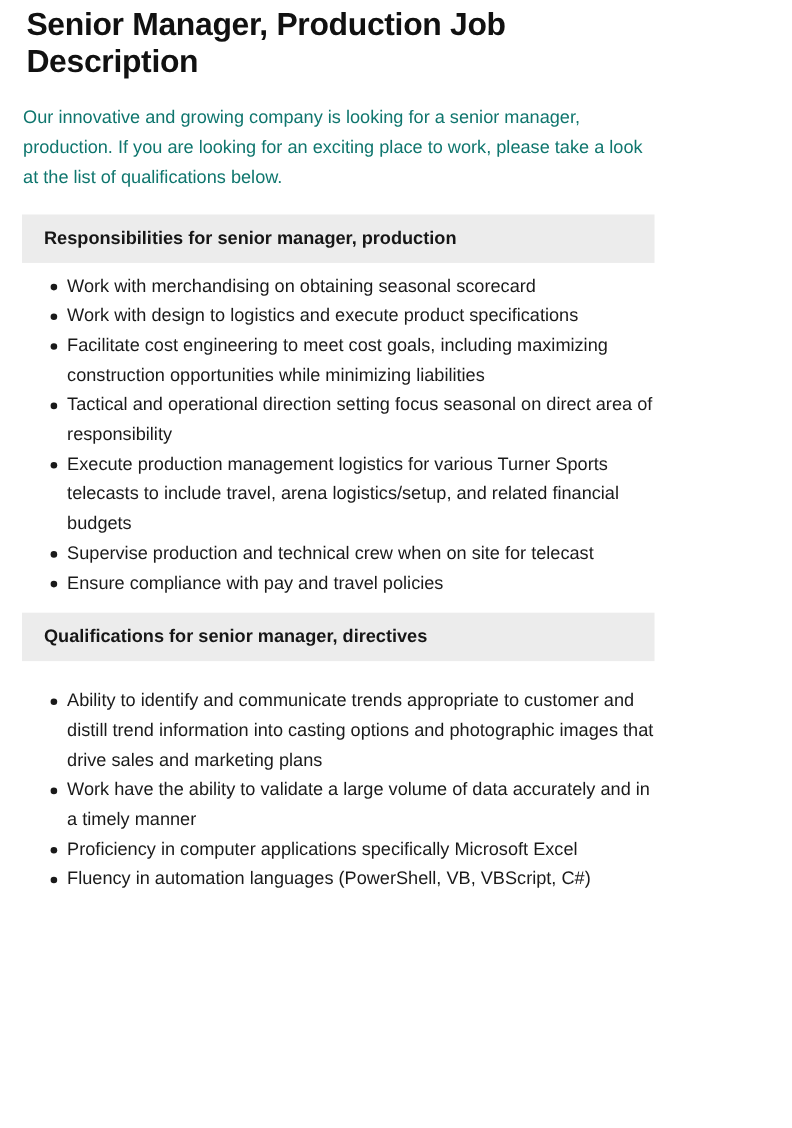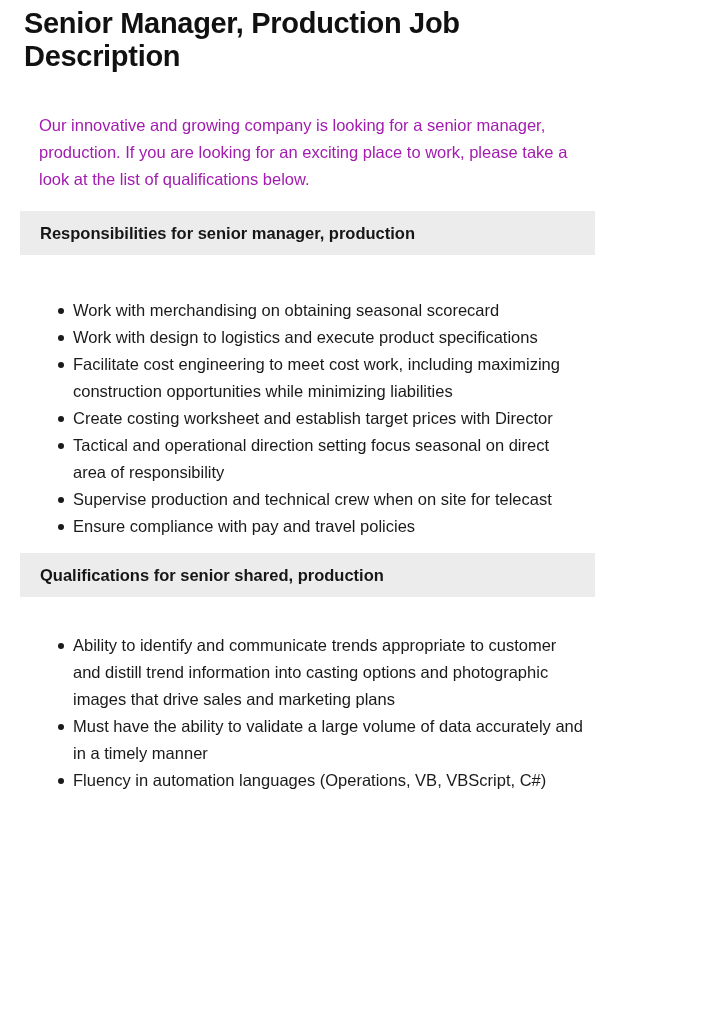--- a/index.html
+++ b/index.html
@@ -16,44 +16,44 @@
   h1.title {
     margin: 0;
     padding: 7px 20px 0 24px;
     font-size: 29px;
     line-height: 33px;
     font-weight: 800;
     letter-spacing: -0.3px;
     color: #111111;
   }
   p.intro {
-    margin: 18px;
+    margin: 0;
     padding: 21px 26px 0 21px;
     max-width: 700px;
     font-size: 16.5px;
     line-height: 27px;
-    color: #a21caf;
+    color: #0f766e;
   }
   .section-bar {
     margin: 0 25px 0 20px;
     height: 44px;
     background: #ececec;
     display: flex;
     align-items: center;
     padding-left: 20px;
     font-size: 16.5px;
     font-weight: 700;
     color: #161616;
   }
-  .section-bar.first { margin-top: 4px; }
+  .section-bar.first { margin-top: 20px; }
   .section-bar.second { margin-top: 13px; }
   ul.bullets {
     list-style: none;
-    margin: 12px;
-    padding: 30px 25px 0 0;
+    margin: 0;
+    padding: 8px 25px 0 0;
   }
   ul.bullets li {
     position: relative;
     padding-left: 61px;
     font-size: 16.5px;
     line-height: 27px;
     color: #1a1a1a;
   }
   ul.bullets li::before {
     content: "";
@@ -76,32 +76,33 @@
 
   <p class="intro">Our innovative and growing company is looking for a senior manager, production. If you are looking for an exciting place to work, please take a look at the list of qualifications below.</p>
 
   <section>
     <div class="section-bar first">
       <span>Responsibilities for senior manager, production</span>
     </div>
     <ul class="bullets">
       <li>Work with merchandising on obtaining seasonal scorecard</li>
       <li>Work with design to logistics and execute product specifications</li>
-      <li>Facilitate cost engineering to meet cost work, including maximizing construction opportunities while minimizing liabilities</li>
-      <li>Create costing worksheet and establish target prices with Director</li>
+      <li>Facilitate cost engineering to meet cost goals, including maximizing construction opportunities while minimizing liabilities</li>
       <li>Tactical and operational direction setting focus seasonal on direct area of responsibility</li>
+      <li>Execute production management logistics for various Turner Sports telecasts to include travel, arena logistics/setup, and related financial budgets</li>
       <li>Supervise production and technical crew when on site for telecast</li>
       <li>Ensure compliance with pay and travel policies</li>
     </ul>
   </section>
 
   <section>
     <div class="section-bar second">
-      <span>Qualifications for senior shared, production</span>
+      <span>Qualifications for senior manager, directives</span>
     </div>
     <ul class="bullets quals">
       <li>Ability to identify and communicate trends appropriate to customer and distill trend information into casting options and photographic images that drive sales and marketing plans</li>
-      <li>Must have the ability to validate a large volume of data accurately and in a timely manner</li>
-      <li>Fluency in automation languages (Operations, VB, VBScript, C#)</li>
+      <li>Work have the ability to validate a large volume of data accurately and in a timely manner</li>
+      <li>Proficiency in computer applications specifically Microsoft Excel</li>
+      <li>Fluency in automation languages (PowerShell, VB, VBScript, C#)</li>
     </ul>
   </section>
 
 </div>
 
 </body></html>

